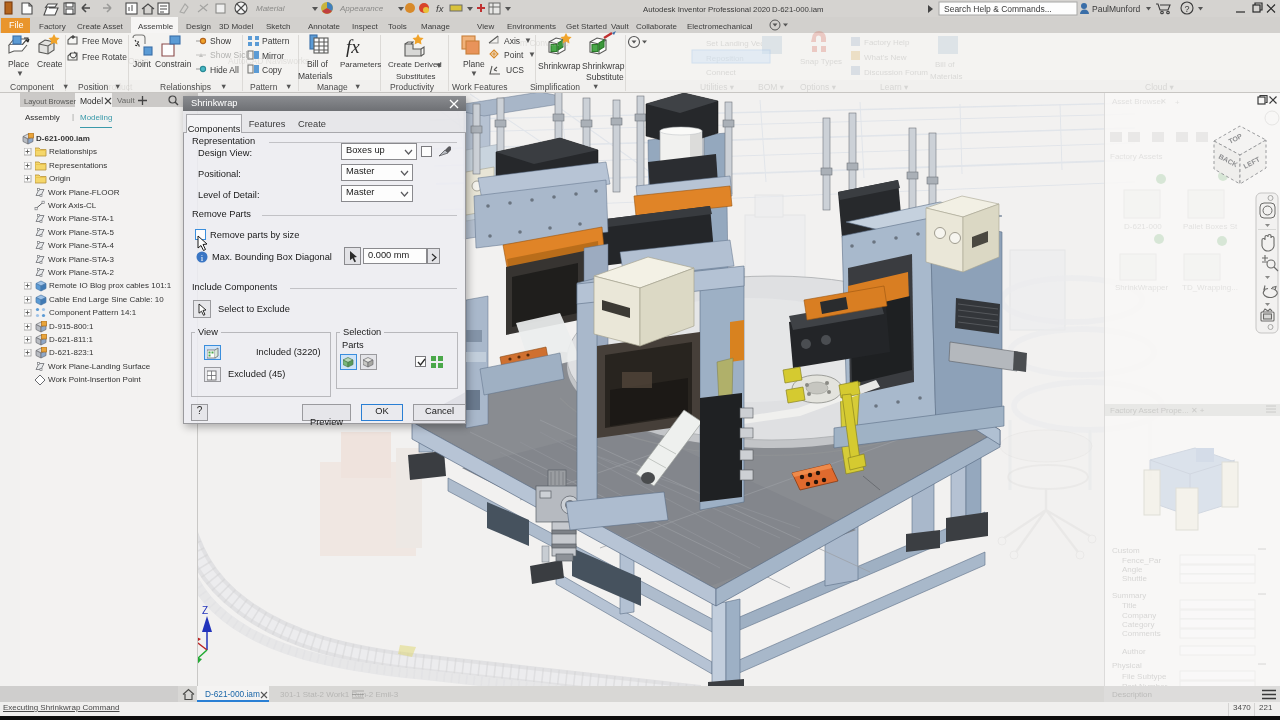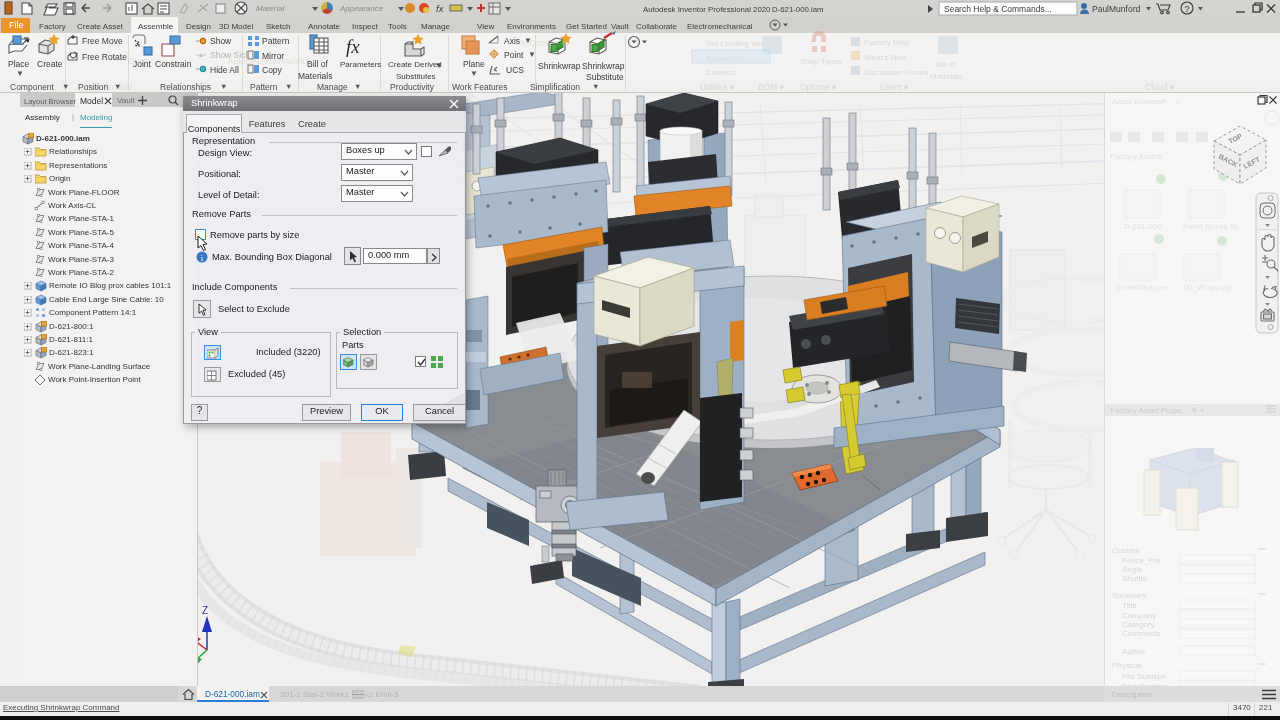--- a/index.html
+++ b/index.html
@@ -791,21 +791,21 @@
       </svg>
       <span class="abs" style="left:29px">Component Pattern 14:1</span>
     </div>
     <div class="treerow" style="top:226.6px">
       <svg class="abs" style="left:4px;top:3px" width="8" height="8">
         <use href="#i-plus"></use>
       </svg>
       <svg class="abs" style="left:15px;top:1px" width="12" height="12">
         <use href="#i-asm"></use>
       </svg>
-      <span class="abs" style="left:29px">D-621-800:1</span>
+      <span class="abs" style="left:29px">D-915-800:1</span>
     </div>
     <div class="treerow" style="top:240px">
       <svg class="abs" style="left:4px;top:3px" width="8" height="8">
         <use href="#i-plus"></use>
       </svg>
       <svg class="abs" style="left:15px;top:1px" width="12" height="12">
         <use href="#i-asm"></use>
       </svg>
       <span class="abs" style="left:29px">D-621-811:1</span>
     </div>
@@ -943,21 +943,21 @@
           <path d="M1 4 l2.5 3 L8 1" fill="none" stroke="#2a2a2a" stroke-width="1.3"></path>
         </svg>
         <svg class="abs" style="left:94px;top:19px" width="13" height="13">
           <rect x="0" y="0" width="5" height="5" fill="#4aa84a"></rect>
           <rect x="7" y="0" width="5" height="5" fill="#4aa84a"></rect>
           <rect x="0" y="7" width="5" height="5" fill="#4aa84a"></rect>
           <rect x="7" y="7" width="5" height="5" fill="#4aa84a"></rect>
         </svg>
       </fieldset>
       <div class="abs" style="left:7px;top:271px;width:17px;height:17px;background:#e6e6ea;border:1px solid #9a9a9e;text-align:center;"><span style="font-size:10px;color:#2a2a2a;">?</span></div>
-      <div class="abs" style="left:118px;top:271px;width:49px;height:17px;background:#e6e6ea;border:1px solid #9a9a9e;text-align:center;padding-top:1px;">Preview</div>
+      <div class="abs" style="left:118px;top:271px;width:49px;height:17px;background:#e6e6ea;border:1px solid #9a9a9e;text-align:center;padding-top:12px;">Preview</div>
       <div class="abs" style="left:177px;top:271px;width:42px;height:17px;background:#eaeaee;border:1px solid #2a7fd4;text-align:center;padding-top:1px;">OK</div>
       <div class="abs" style="left:229px;top:271px;width:53px;height:17px;background:#e6e6ea;border:1px solid #9a9a9e;text-align:center;padding-top:1px;">Cancel</div>
     </div>
   </div>
   <div id="rightpanels" class="abs" style="left:1104px;top:93px;width:176px;height:593px;background:rgba(248,247,246,0.88);border-left:1px solid #dcdbda;"></div>
   <svg id="rightsvg" class="abs" style="left:1104px;top:93px" width="176" height="593" viewBox="1104 93 176 593" font-family="Liberation Sans, sans-serif">
 
     <g opacity="0.2" fill="#8a8a88" font-size="8">
       <text x="1112" y="104">Asset Browser</text>
       <text x="1160" y="104">✕</text>

